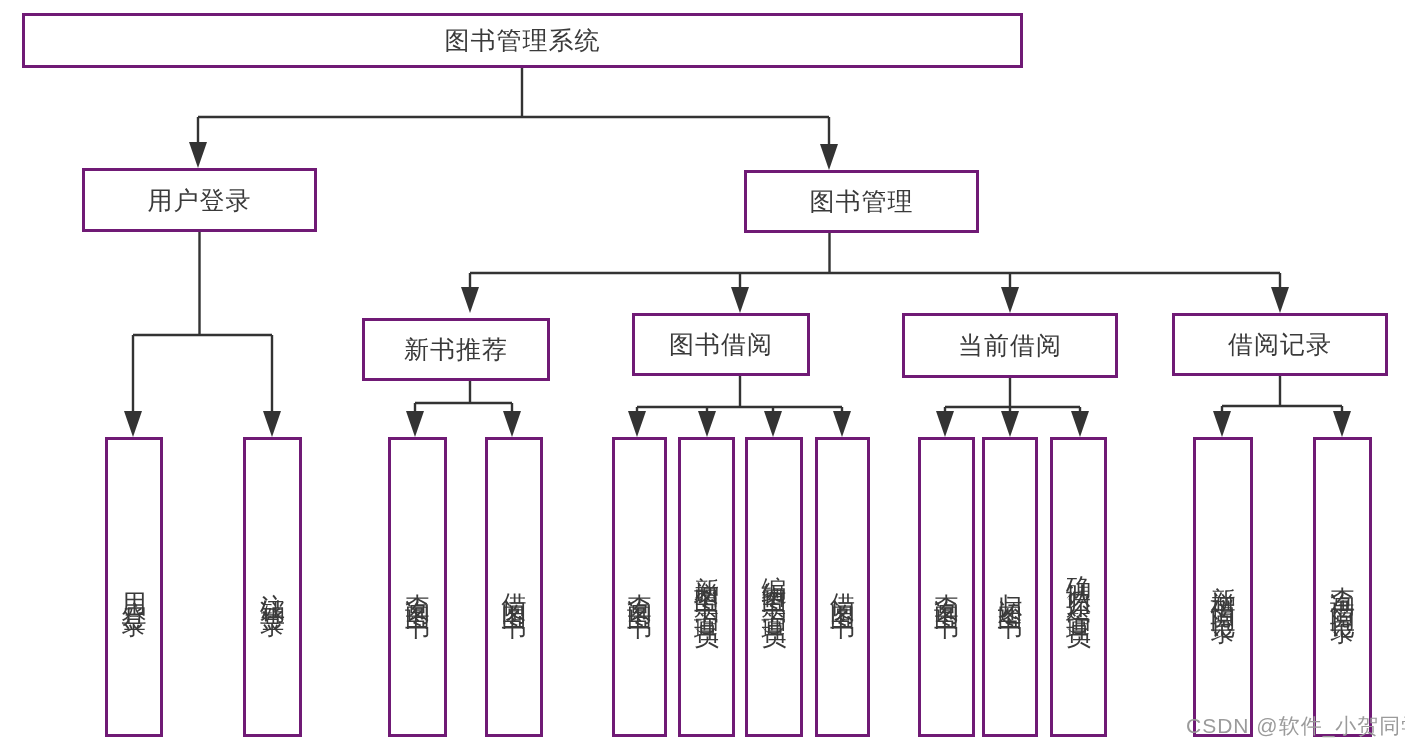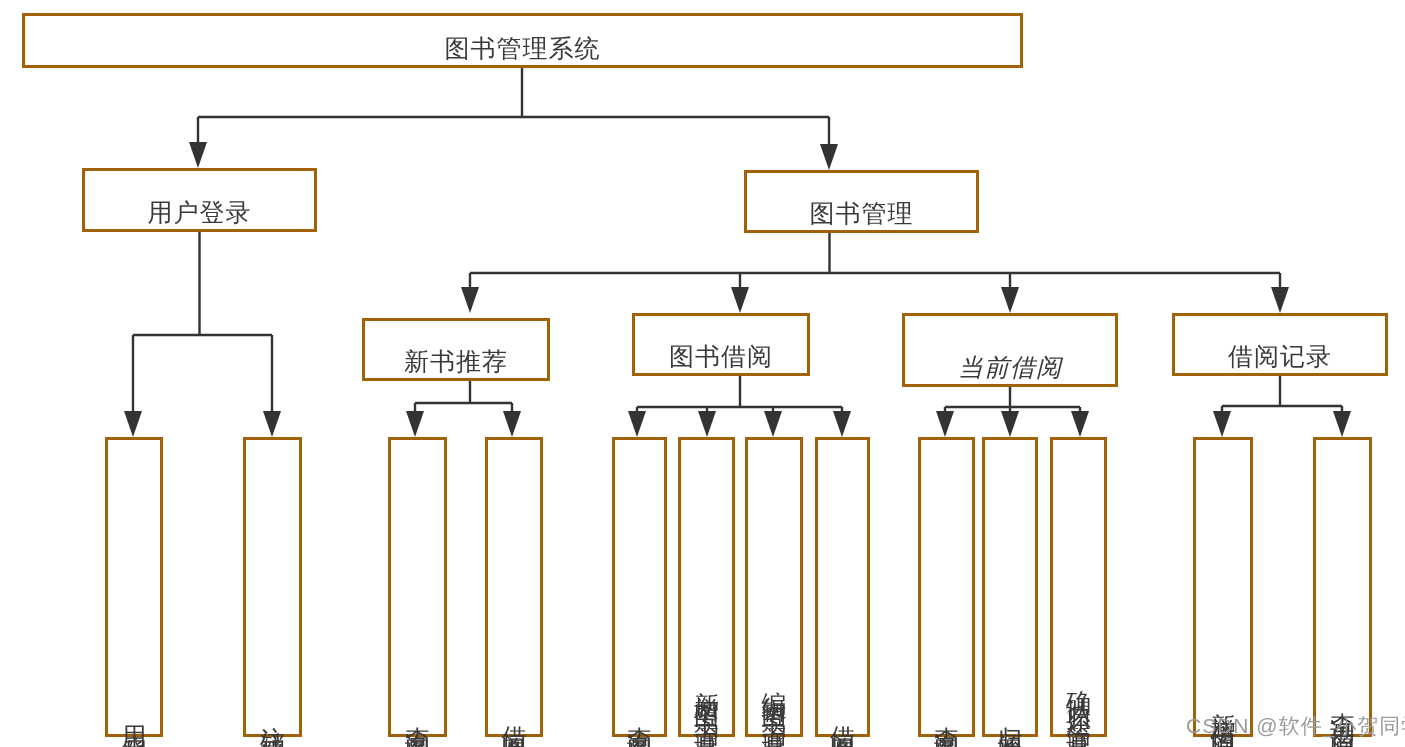--- a/index.html
+++ b/index.html
@@ -13,24 +13,24 @@
   }
   #connectors {
     position: absolute;
     left: 0; top: 0;
     width: 1405px; height: 747px;
     pointer-events: none;
   }
   .node {
     position: absolute;
     box-sizing: border-box;
-    border: 3px solid #a16207;
+    border: 3px solid #701a75;
     background: #ffffff;
     display: flex;
-    align-items: flex-end;
+    align-items: center;
     justify-content: center;
     color: #3a3a3a;
     z-index: 2;
   }
   .hlabel {
     font-size: 25px;
     letter-spacing: 1px;
     white-space: nowrap;
   }
   .leaf { z-index: 2; }
@@ -109,21 +109,21 @@
   <div class="node" style="left:712px; top:170px; width:235px; height:63px;margin-left:32px;">
     <span class="hlabel">图书管理</span>
   </div>
 
   <div class="node" style="left:362px; top:318px; width:188px; height:63px;">
     <span class="hlabel">新书推荐</span>
   </div>
   <div class="node" style="left:632px; top:313px; width:178px; height:63px;">
     <span class="hlabel">图书借阅</span>
   </div>
-  <div class="node" style="left:902px; top:313px; width:216px; height:74px;font-style:italic;">
+  <div class="node" style="left:902px; top:313px; width:216px; height:65px;">
     <span class="hlabel">当前借阅</span>
   </div>
   <div class="node" style="left:1172px; top:313px; width:216px; height:63px;">
     <span class="hlabel">借阅记录</span>
   </div>
 
   <div class="node leaf" style="left:105px; top:437px; width:58px; height:300px;">
     <span class="vtext">用户登录</span>
   </div>
   <div class="node leaf" style="left:243px; top:437px; width:59px; height:300px;">

